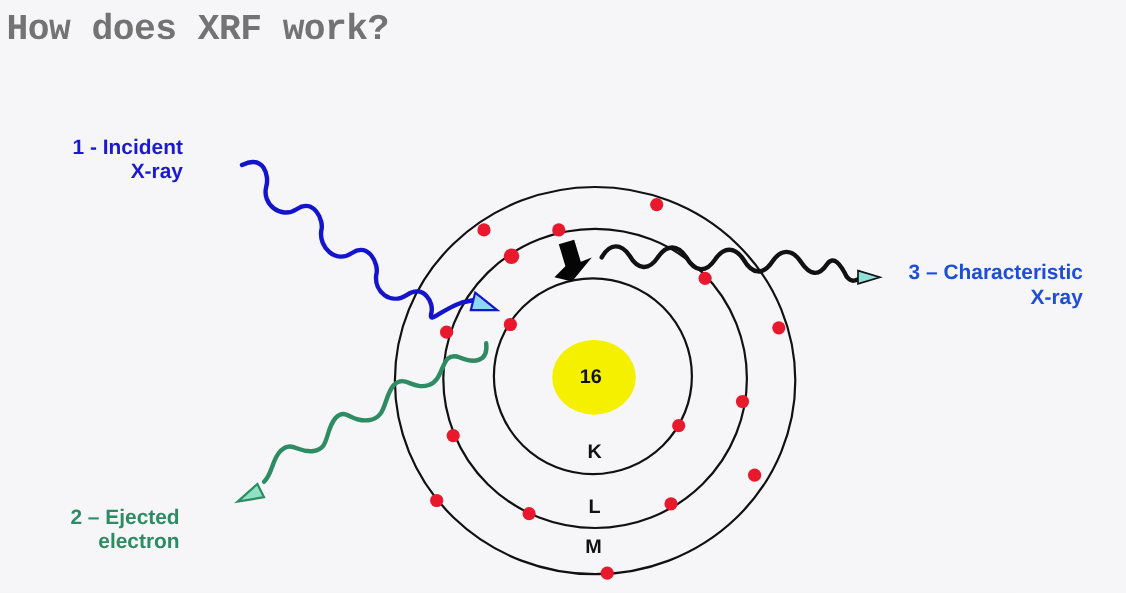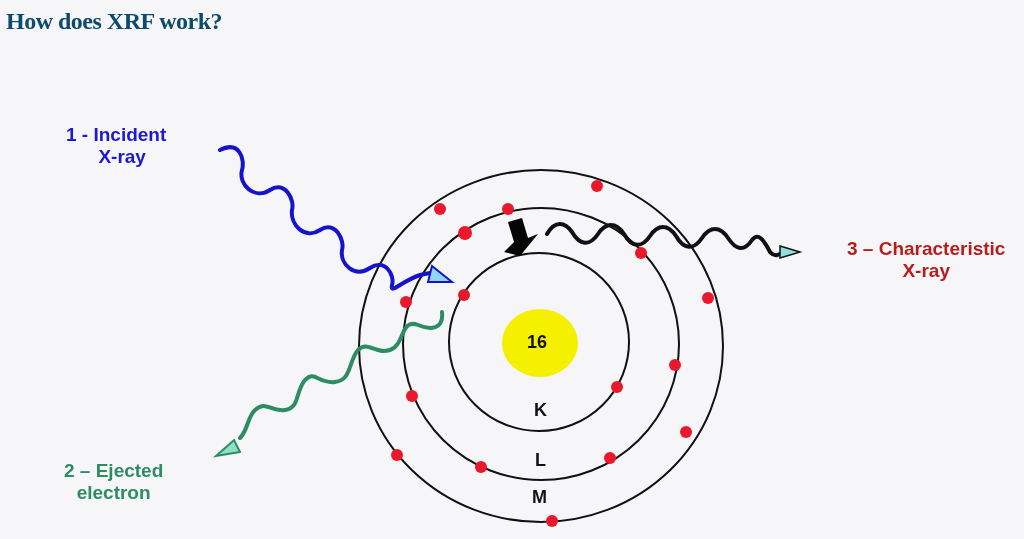--- a/index.html
+++ b/index.html
@@ -1,22 +1,22 @@
 <!DOCTYPE html>
 <html><head>
 <meta charset="utf-8">
 <style>
   html, body { margin:0; padding:0; }
   body { width:1024px; height:539px; background:#f6f5f8; position:relative; overflow:hidden; font-family:"Liberation Sans", sans-serif; }
-  .title { position:absolute; left:6px; top:8px; font-family:Liberation Serif, serif; font-weight:bold; font-size:24px; color:#0c4a6e; letter-spacing:-0.5px; }
+  .title { position:absolute; left:6px; top:8px; font-family:Liberation Mono, monospace; font-weight:bold; font-size:33px; color:#737373; letter-spacing:-0.5px; }
   svg.diagram { position:absolute; left:0; top:0; }
-  .label { position:absolute; font-family:"Liberation Sans", sans-serif; font-weight:bold; font-size:19px; line-height:22px; text-align:center; }
+  .label { position:absolute; font-family:"Liberation Sans", sans-serif; font-weight:bold; font-size:19px; line-height:22px; text-align:right; }
   .lbl-incident { left:66px; top:124px; color:#1a1ad0; }
   .lbl-ejected { left:64px; top:460px; color:#2e8c63; }
-  .lbl-char { left:826px; top:238px; color:#b91c1c;margin-left:21px; }
+  .lbl-char { left:826px; top:238px; color:#1d4ed8; }
   .shell-label { position:absolute; font-weight:bold; font-size:18px; color:#111; }
   .nucleus-label { position:absolute; font-weight:bold; font-size:18px; color:#111; }
 </style>
 </head>
 <body>
 
 <div class="title">How does XRF work?</div>
 
 <svg class="diagram" width="1024" height="539" viewBox="0 0 1024 539">
 

